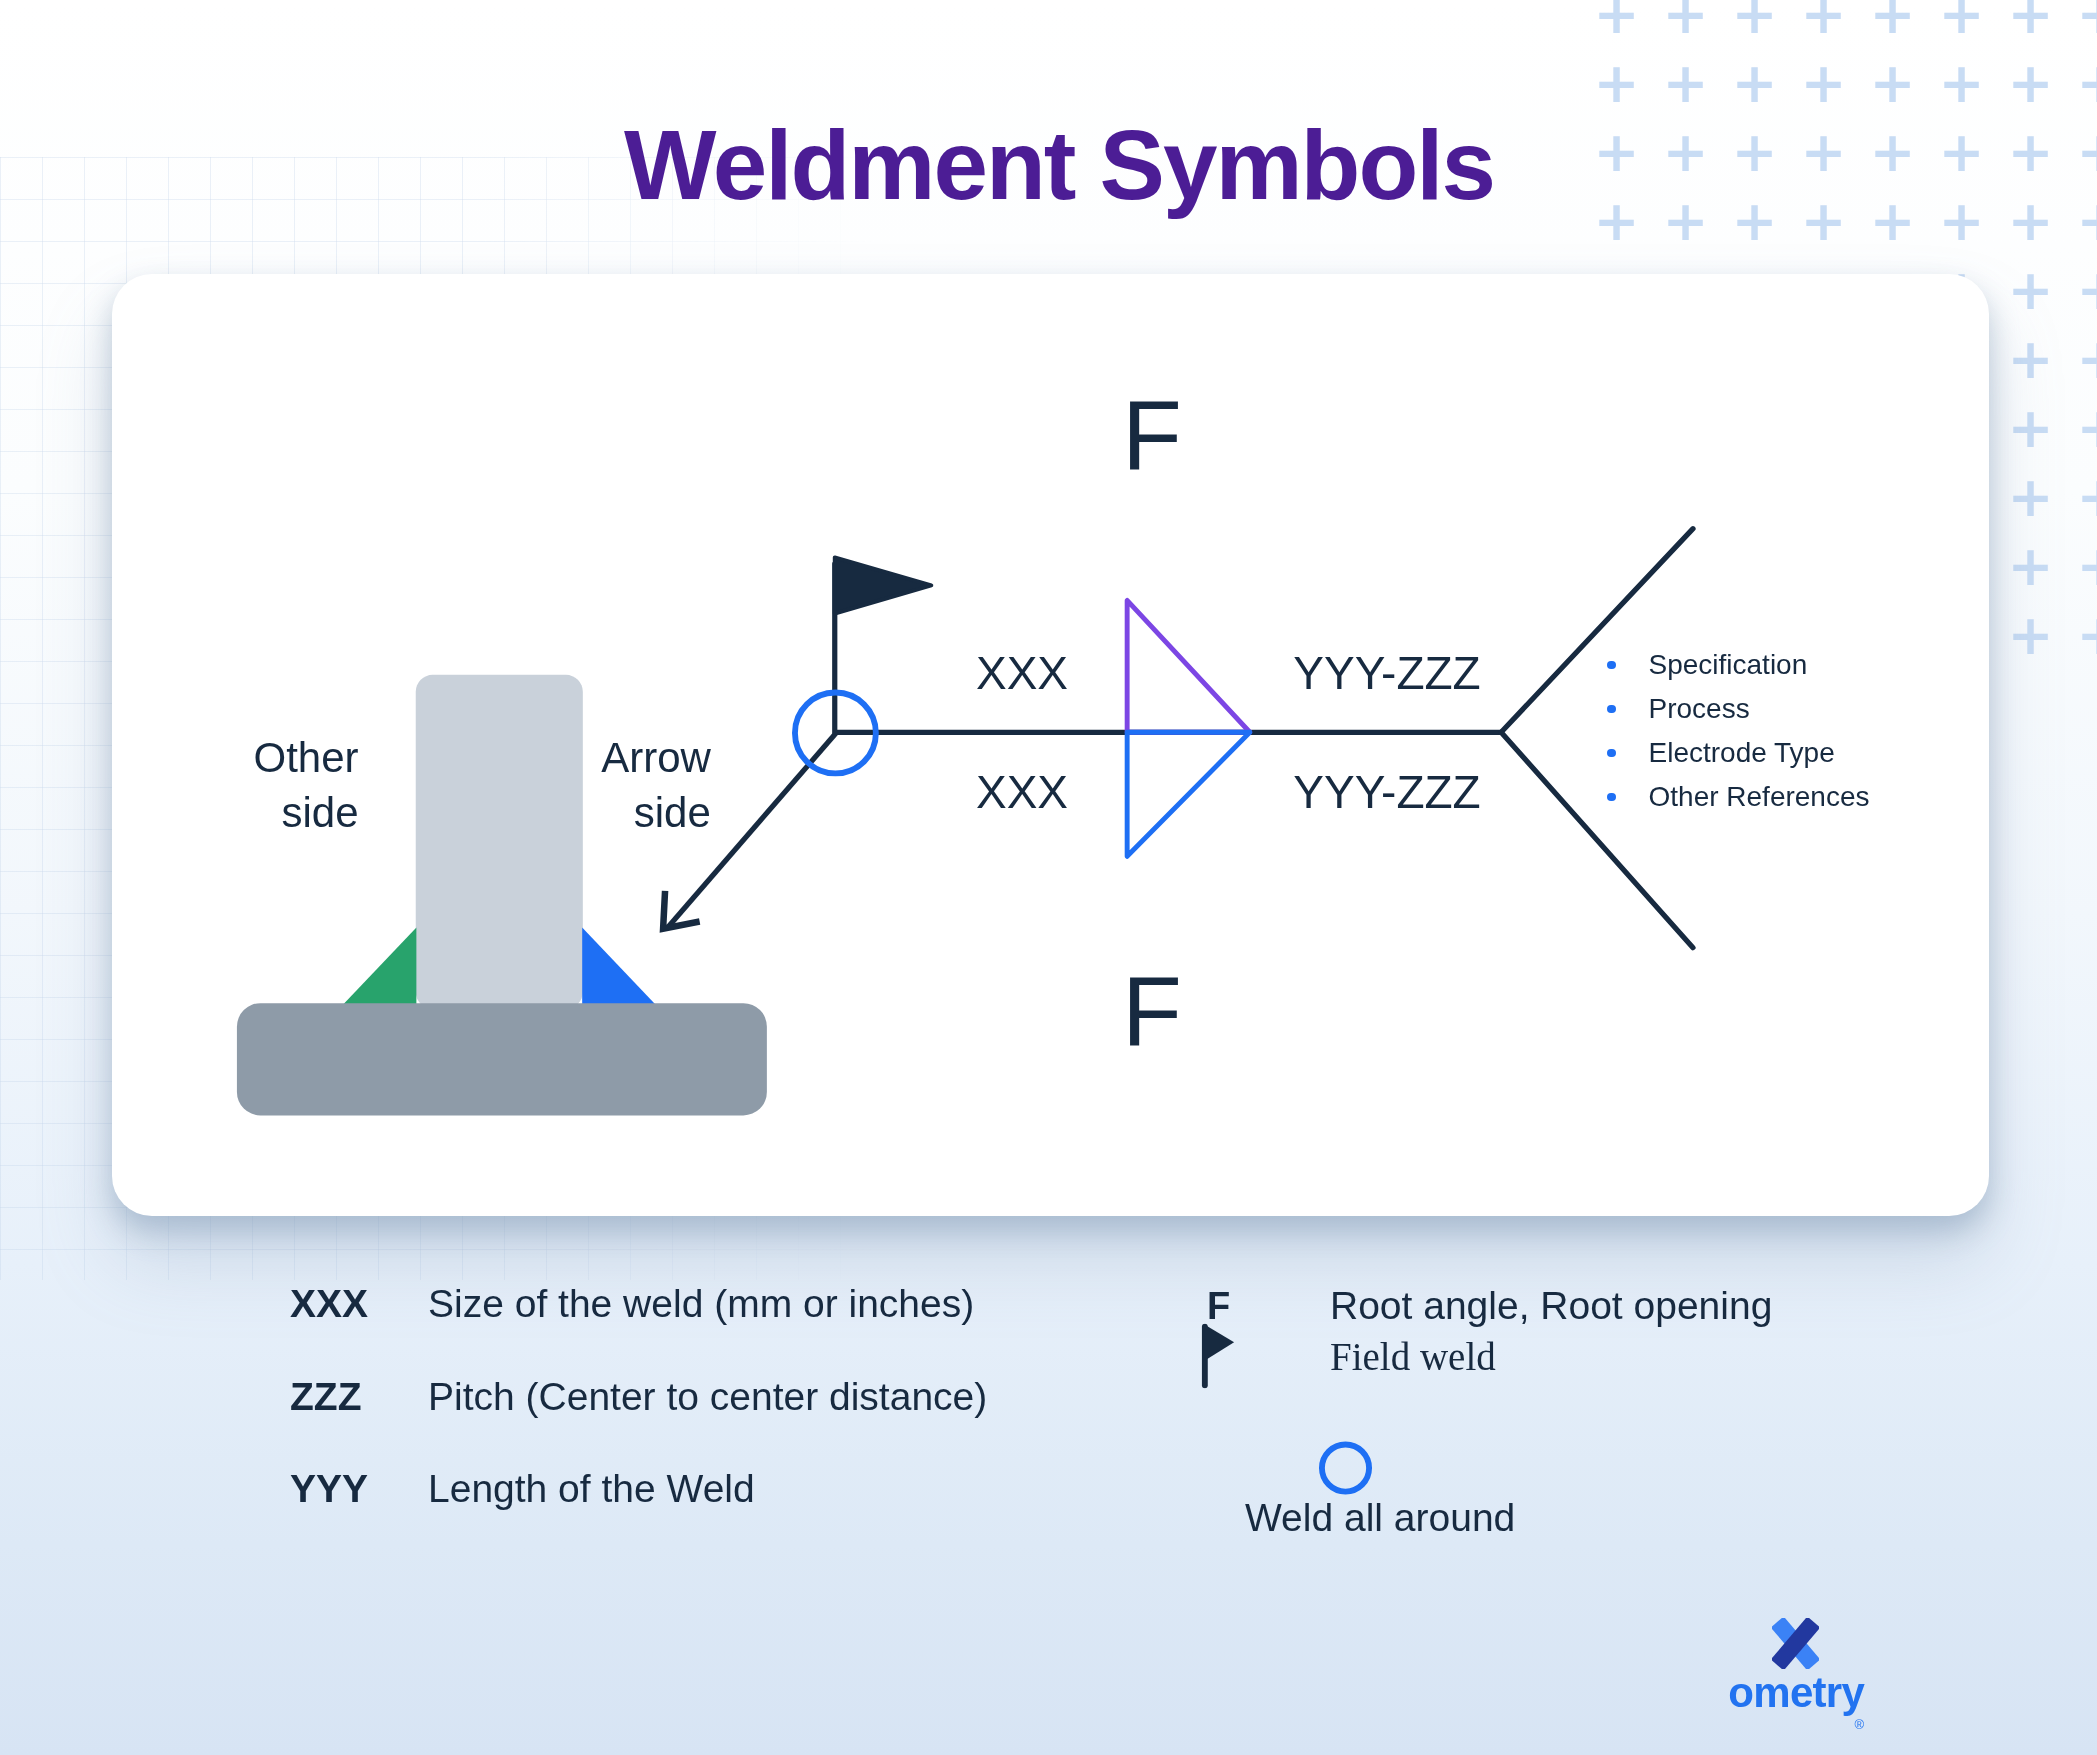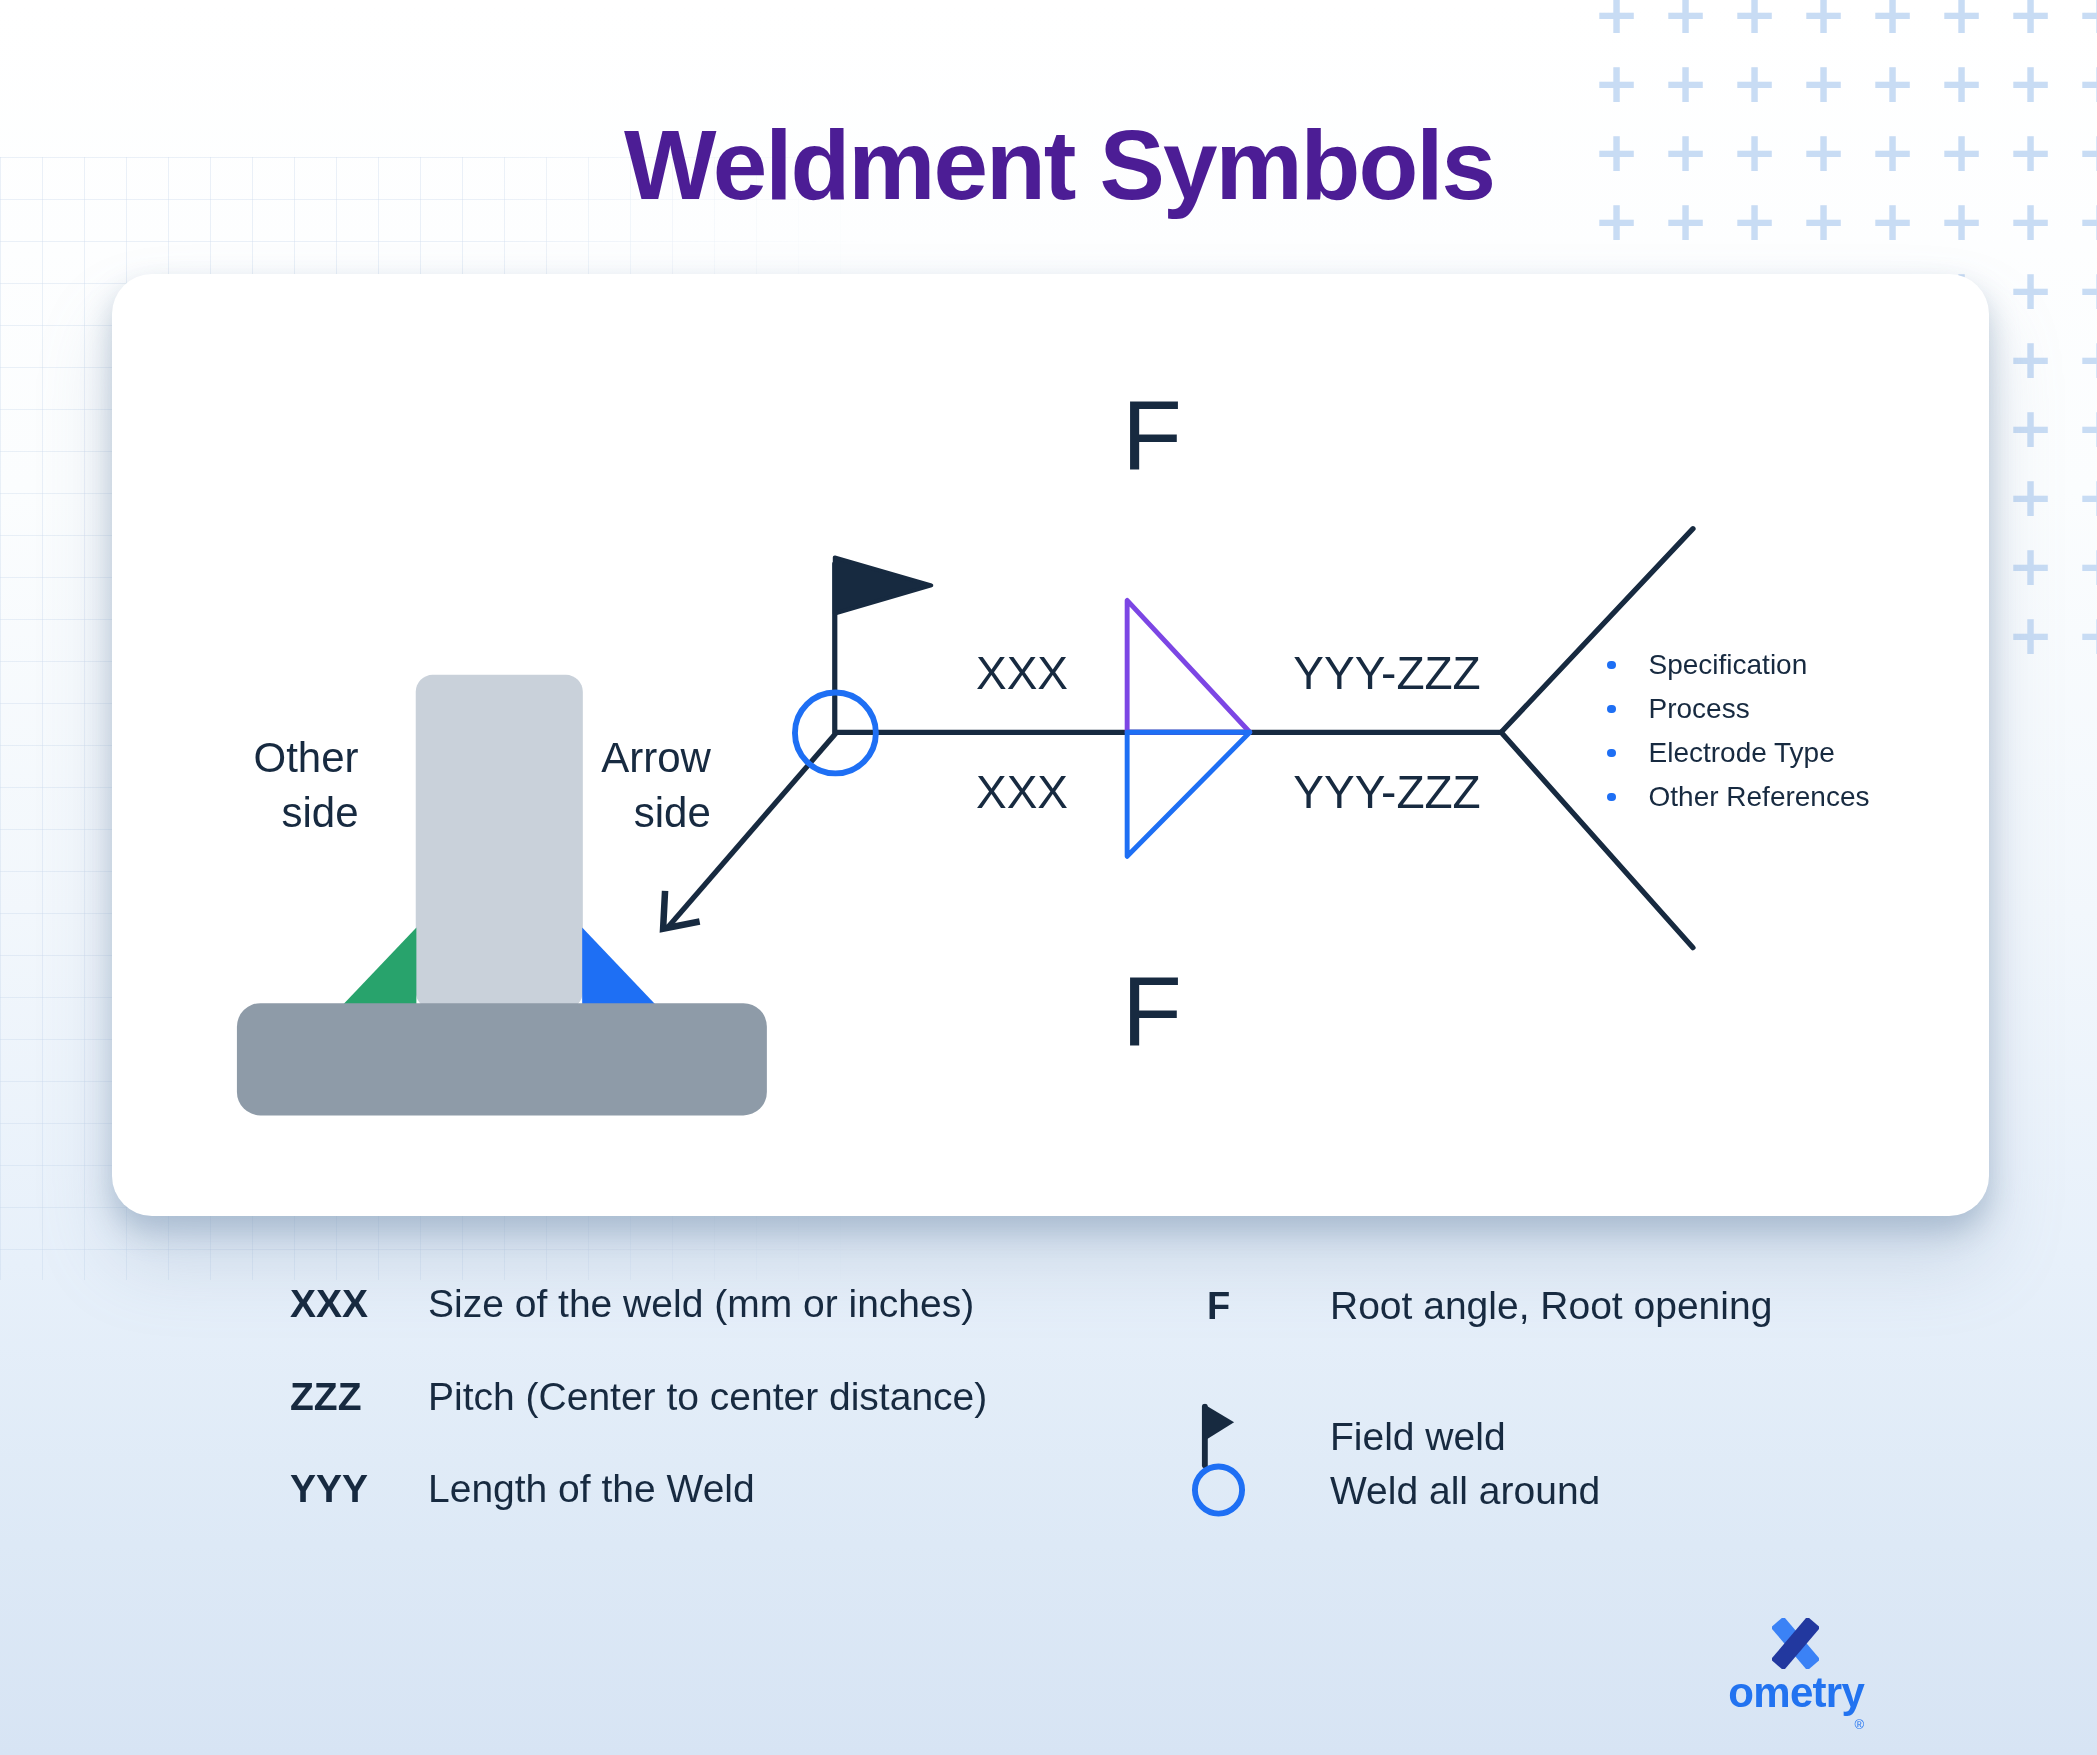--- a/index.html
+++ b/index.html
@@ -224,30 +224,30 @@
   </div>
   <div class="lrow" style="left:290px;top:1489px;">
     <span class="key">YYY</span>
     <span class="desc">Length of the Weld</span>
   </div>
 
   <div class="rrow" style="left:1176px;top:1306px;">
     <span class="icon-cell key-f">F</span>
     <span class="desc">Root angle, Root opening</span>
   </div>
-  <div class="rrow" style="left:1176px;top:1436px;">
+  <div class="rrow" style="left:1176px;top:1356px;font-family:Liberation Serif, serif;">
     <span class="icon-cell">
       <svg width="37" height="65" viewBox="0 0 56 100">
         <line x1="7" y1="5" x2="7" y2="95" stroke="#172a40" stroke-width="9" stroke-linecap="round"></line>
         <path d="M7,2 L52,29 L7,57 Z" fill="#172a40"></path>
       </svg>
     </span>
     <span class="desc">Field weld</span>
   </div>
-  <div class="rrow" style="left:1176px;top:1490px;">
+  <div class="rrow" style="left:1176px;top:1490px;flex-direction:column;">
     <span class="icon-cell">
       <svg width="55" height="55" viewBox="0 0 84 84">
         <circle cx="42" cy="42" r="36" fill="none" stroke="#1e6ff4" stroke-width="9"></circle>
       </svg>
     </span>
     <span class="desc">Weld all around</span>
   </div>
 
   <div class="abs logo">
     <svg width="47" height="51" viewBox="0 0 72 78">

